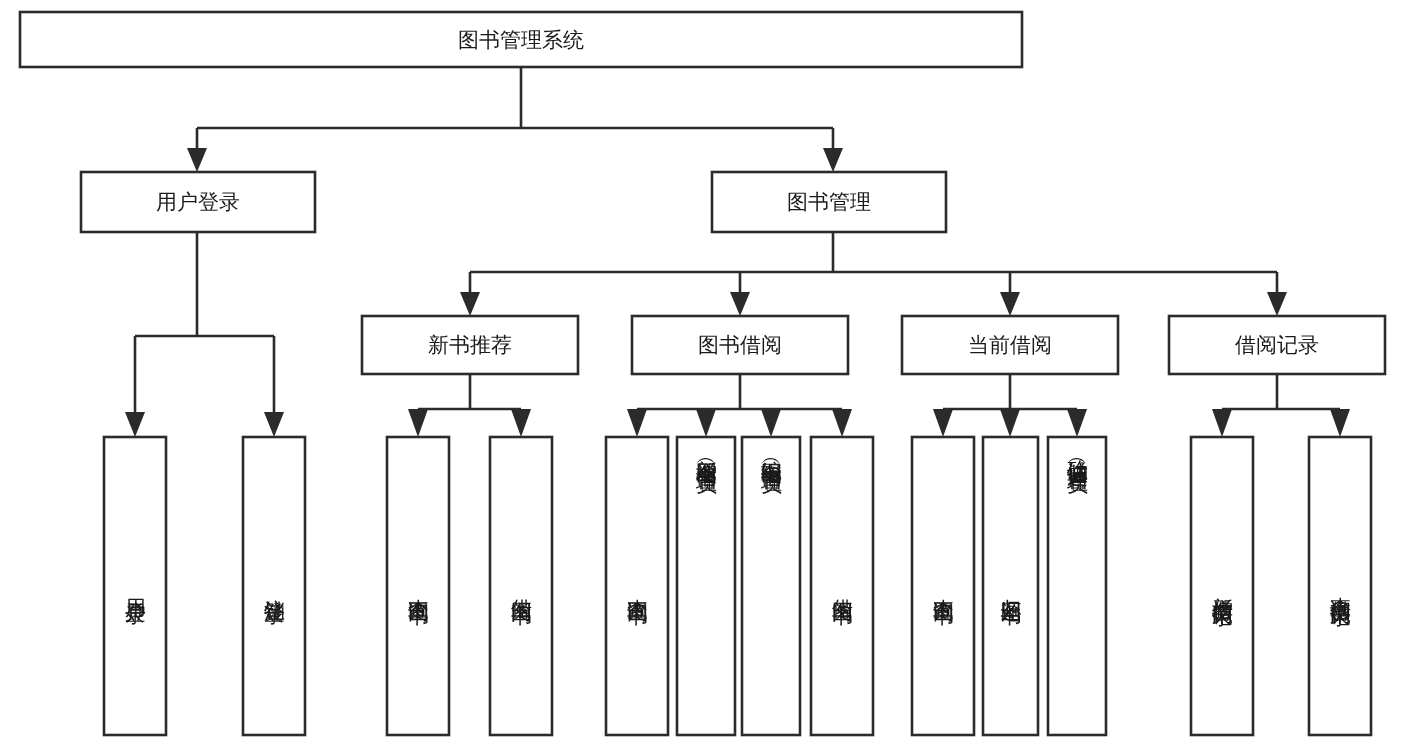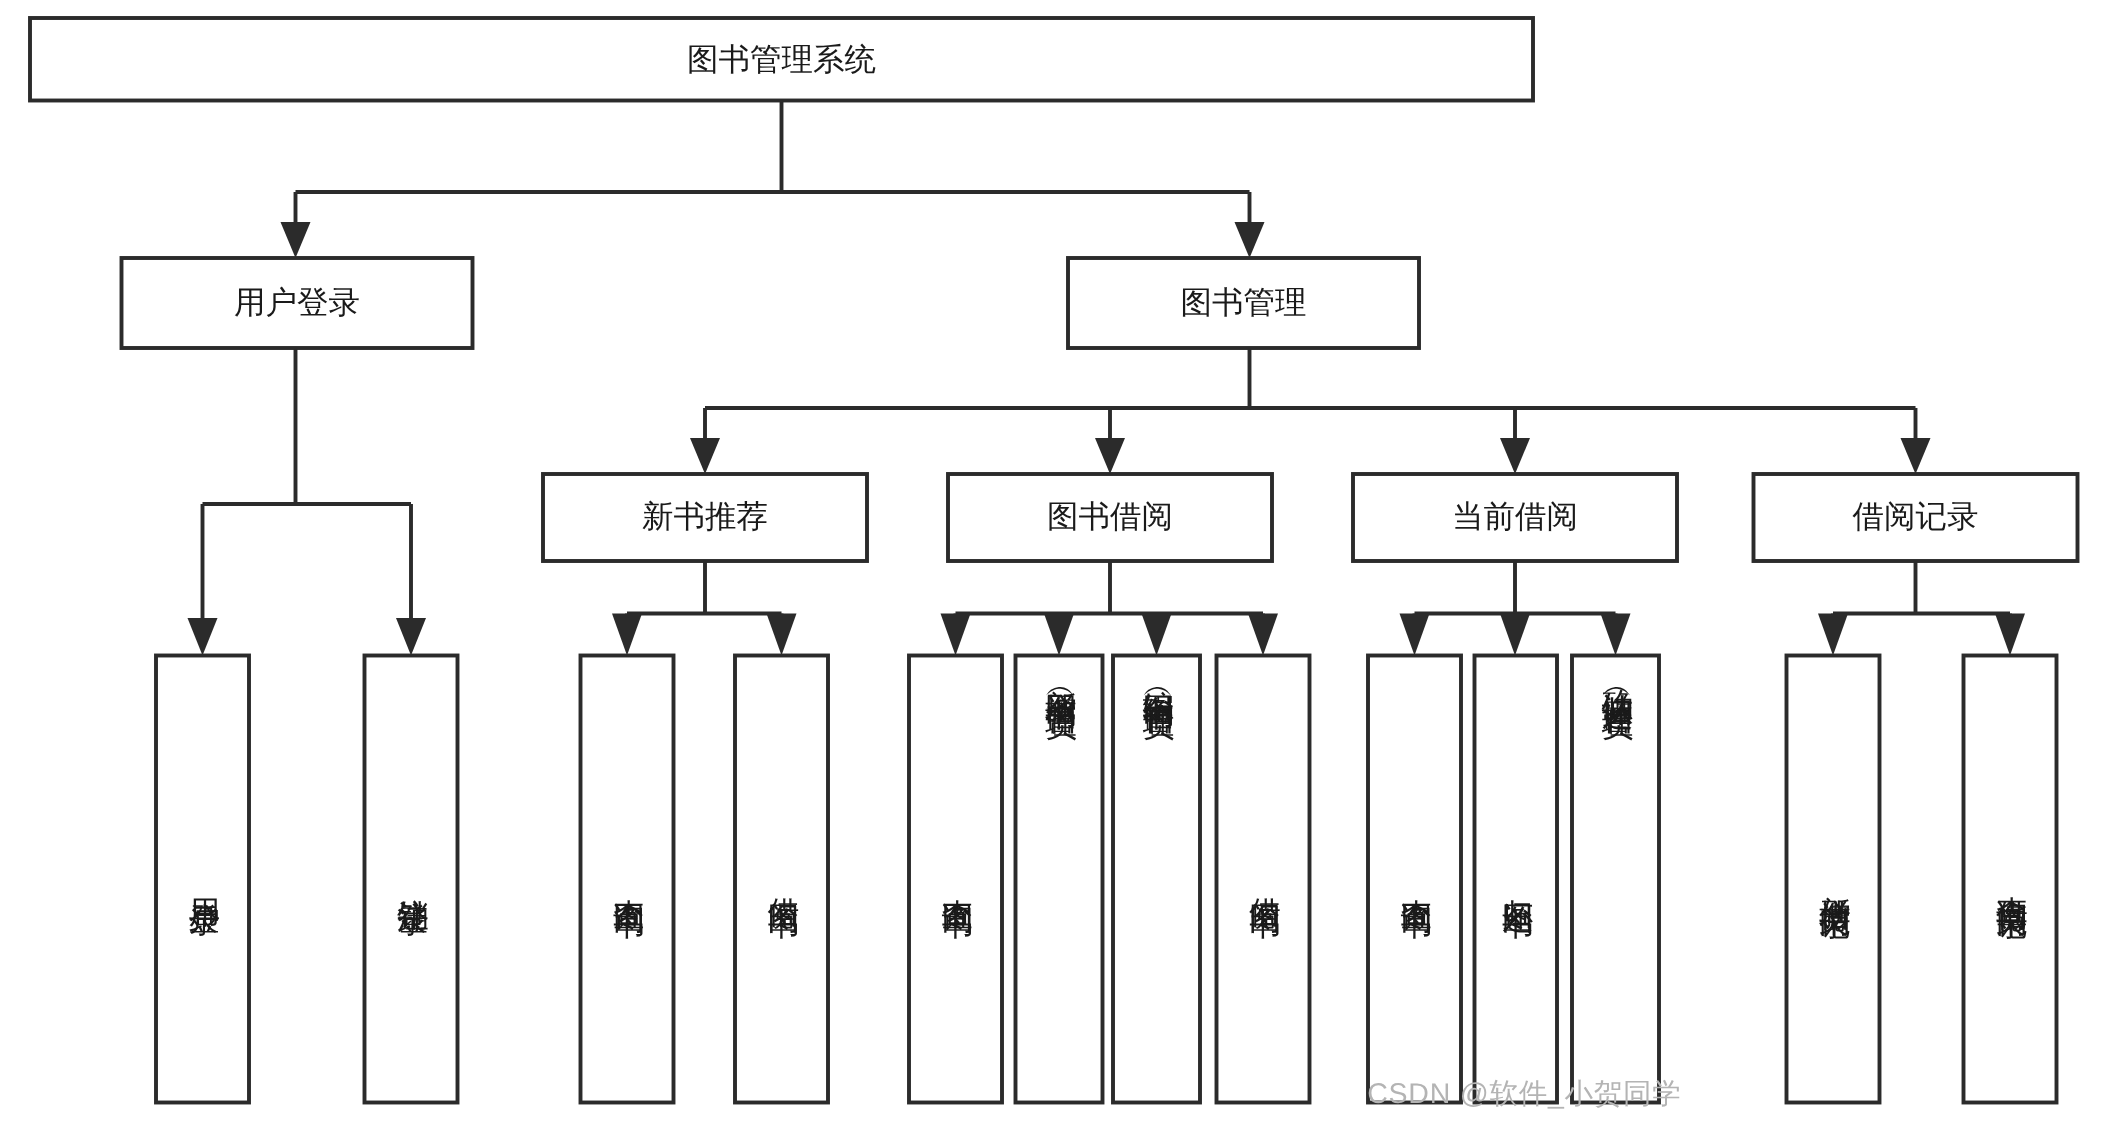--- a/index.html
+++ b/index.html
@@ -227,14 +227,13 @@
     <span class="leaf-label" style="padding-top:6px;">确认归还（管理员）</span>
   </div>
 
   <div class="leaf-label-wrap" style="left:1191px; top:437px; width:62px; height:298px;">
     <span class="leaf-label">新增借阅记录</span>
   </div>
   <div class="leaf-label-wrap" style="left:1309px; top:437px; width:62px; height:298px;">
     <span class="leaf-label">查询借阅记录</span>
   </div>
 
-  <div id="watermark">CSDN @软件_小贺同学</div>
 </div>
 
 </body></html>

